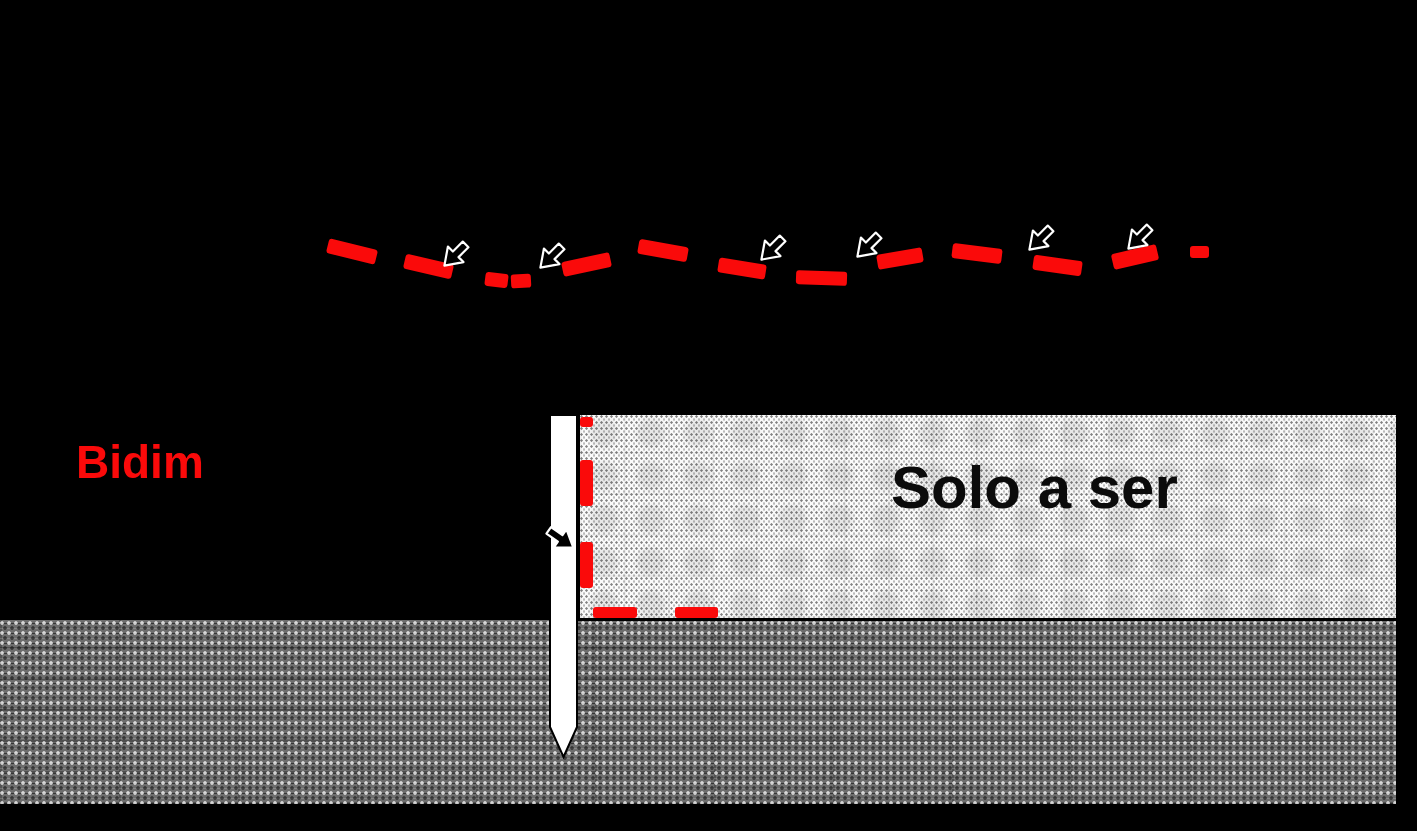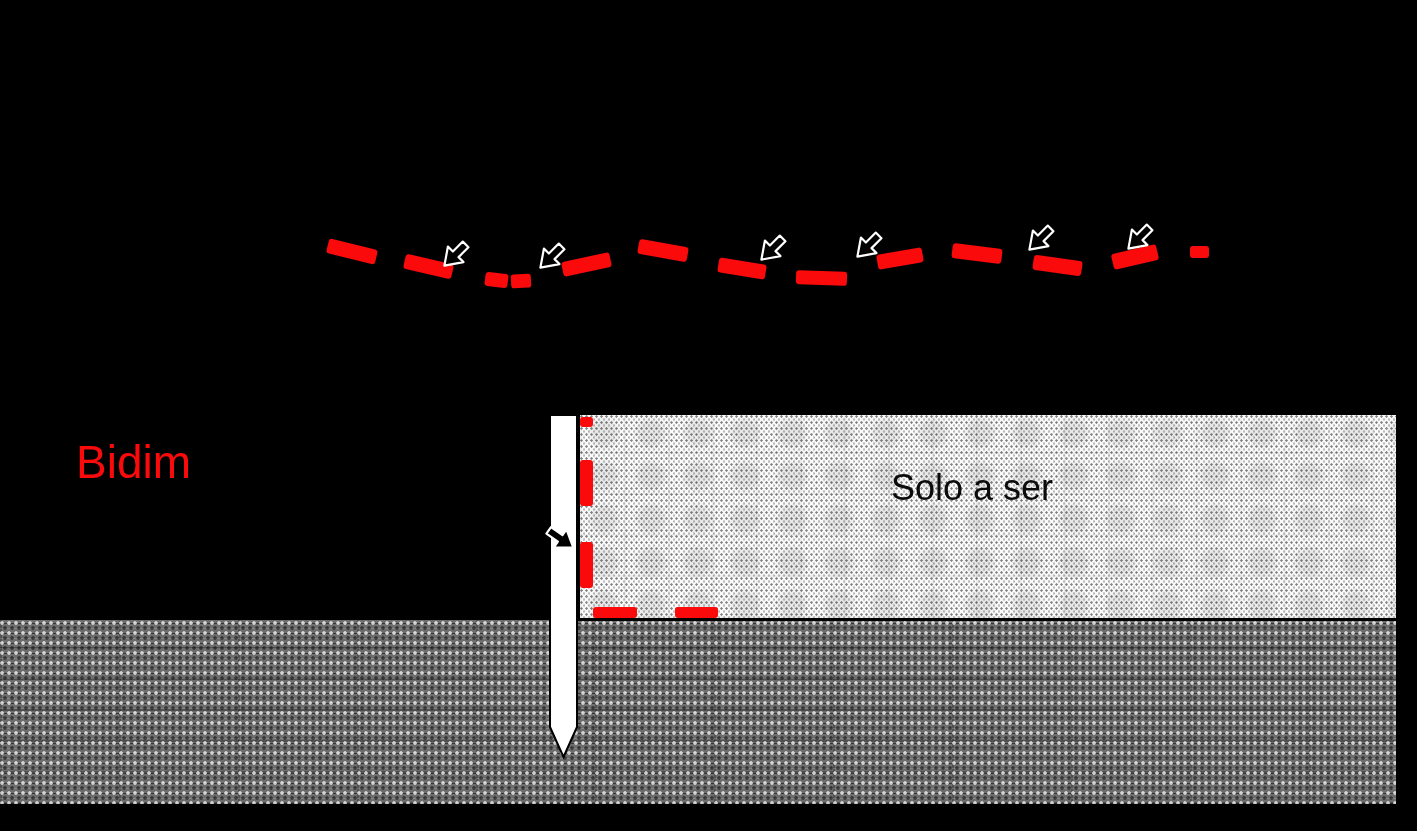--- a/index.html
+++ b/index.html
@@ -31,26 +31,26 @@
       radial-gradient(circle at 4px 4.5px, rgba(110,110,110,0.45) 0.9px, rgba(0,0,0,0) 1.5px),
       radial-gradient(circle at 24px 18px, rgba(0,0,0,0.08) 10px, rgba(0,0,0,0) 18px),
       repeating-linear-gradient(90deg, rgba(0,0,0,0.05) 0 2px, rgba(0,0,0,0) 2px 44px),
       repeating-linear-gradient(0deg, rgba(0,0,0,0.05) 0 2px, rgba(0,0,0,0) 2px 41px);
     background-size:5px 6px,5px 6px,47px 43px,auto,auto;
   }
   .stake{left:548px;top:413px;width:32px;height:348px;overflow:visible;}
   .gdash{background:var(--red,#fa0a0a);border-radius:3px;}
   .arrow{width:24px;height:32px;overflow:visible;}
   .bidim{
-    left:76px;top:437px;font-size:46px;font-weight:normal;line-height:1.1;
+    left:76px;top:437px;font-size:46px;font-weight:bold;line-height:1.1;
     color:var(--red,#fa0a0a);white-space:nowrap;
   }
   .solo{
-    left:891px;top:460px;font-size:36px;line-height:56px;
-    color:var(--text_dark,#0b0b0b);white-space:nowrap;
+    left:891px;top:460px;font-size:60px;line-height:56px;
+    color:var(--text_dark,#0b0b0b);white-space:nowrap;font-weight:bold;
   }
   .layer{left:0;top:0;width:100%;height:100%;pointer-events:none;}
 </style>
 </head>
 <body>
 
 <div class="canvas">
 
   <div class="ground"></div>
 

